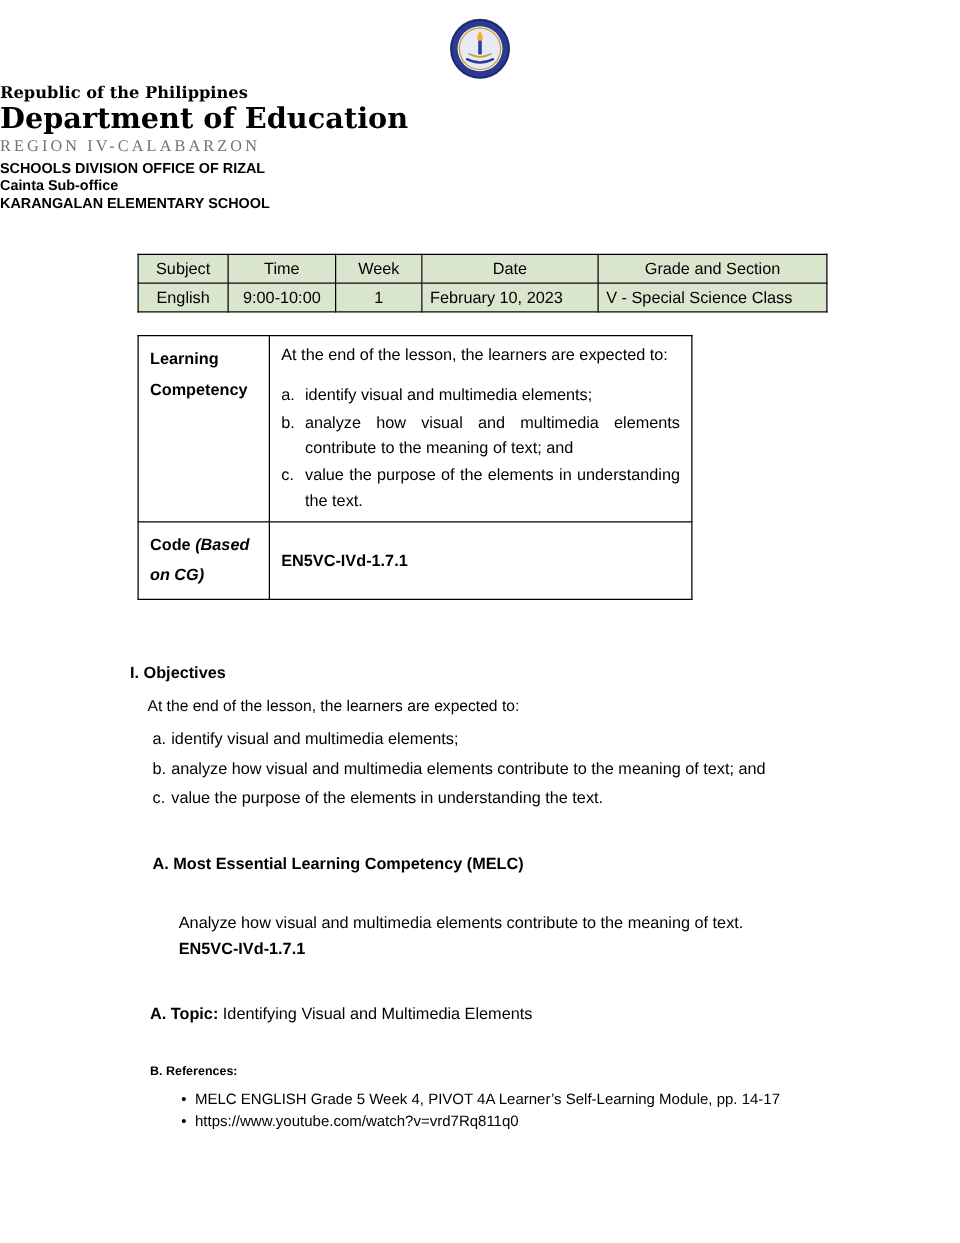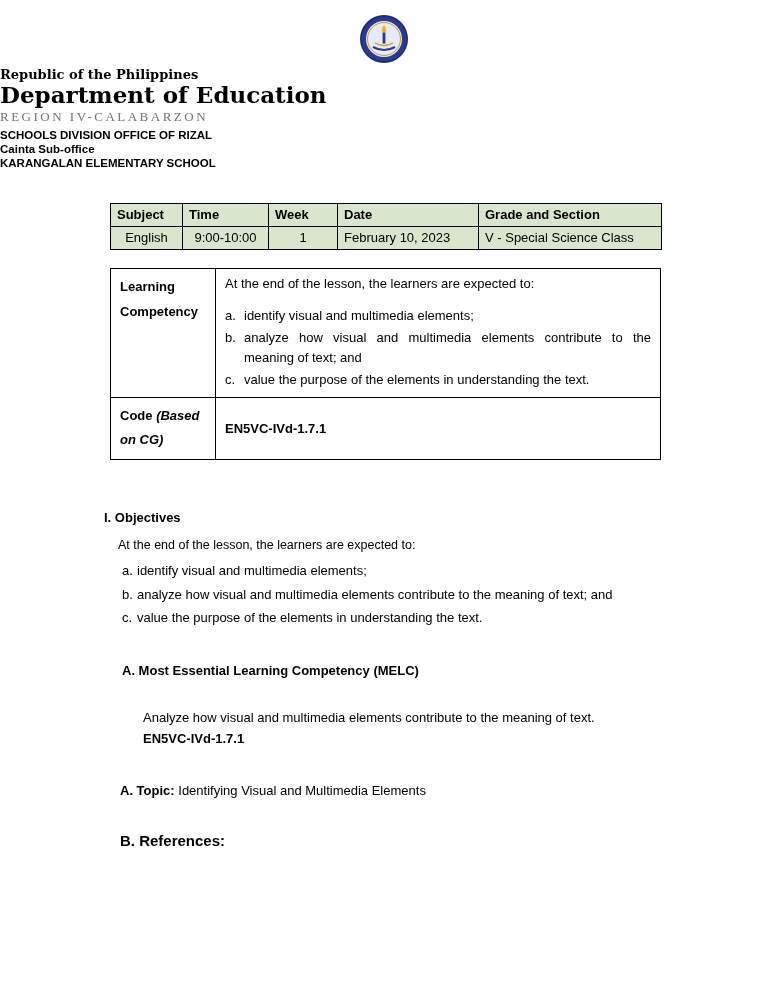--- a/index.html
+++ b/index.html
@@ -12,26 +12,26 @@
   .logo { width:50px; height:50px; margin:0 auto 3px auto; }
   .republic { font-family:"DejaVu Serif", serif; font-weight:bold; font-size:13px; }
   .department { font-family:"DejaVu Serif", serif; font-weight:bold; font-size:23px; line-height:1.05; margin-top:1px; }
   .region { font-family:"Liberation Serif", serif; font-size:13px; letter-spacing:2.5px; color:#737373; margin-top:2px; }
   .hline { font-size:11.5px; font-weight:bold; line-height:1.22; }
   .hline.first { margin-top:3px; }
 
   
   .info-table { border-collapse:collapse; margin:33px 0 0 110px; font-size:13px; table-layout:fixed; }
   .info-table th, .info-table td { border:1px solid #000; background:#d9e5cc; padding:3px 6px; height:23px; overflow:hidden; white-space:nowrap; }
-  .info-table th { font-weight:bold; text-align:left; }
+  .info-table th { font-weight:normal; text-align:center; }
   .info-table td.ctr { text-align:center; }
   .info-table td.lft { text-align:left; }
 
   
-  .comp-table { border-collapse:collapse; margin:18px 0 0 110px; font-size:13px; width:551px; table-layout:fixed; }
+  .comp-table { border-collapse:collapse; margin:18px 0 0 110px; font-size:13px; width:444px; table-layout:fixed; }
   .comp-table td { border:1px solid #000; vertical-align:top; padding:6px 9px; background:#fff; }
   .label-cell { font-weight:bold; line-height:1.9; font-size:13px; }
   .t-intro { line-height:1.4; margin-bottom:13px; }
   .t-item { display:flex; line-height:1.55; margin-top:2px; }
   .t-marker { flex:0 0 19px; }
   .t-text { flex:1; text-align:justify; }
   .code-cell .code-italic { font-style:italic; }
   .code-value { vertical-align:middle !important; font-weight:bold; }
 
   
@@ -40,21 +40,21 @@
   .obj-list { margin:10px 0 0 122px; width:540px; }
   .obj-item { display:flex; font-size:13px; line-height:1.35; margin-top:6px; }
   .obj-marker { flex:0 0 15px; }
   .obj-text { flex:1; }
   .h-melc { font-size:13px; font-weight:bold; margin:36px 0 0 122px; }
   .melc-text { font-size:13px; margin:32px 0 0 143px; }
   .melc-code { font-size:13px; font-weight:bold; margin:6px 0 0 143px; }
   .h-subj { font-size:13px; font-weight:bold; margin:38px 0 0 88px; }
   .topic-line { font-size:13px; margin:37px 0 0 120px; }
   .topic-line .b { font-weight:bold; }
-  .ref-label { font-size:15px; font-weight:bold; margin:34px 0 0 120px; }
+  .ref-label { font-size:10px; font-weight:bold; margin:34px 0 0 120px; }
   .refs { list-style:none; margin:7px 0 0 145px; font-size:12px; }
   .refs li { position:relative; padding-left:11px; line-height:1.5; }
   .refs li::before { content:"\2022"; position:absolute; left:0; top:0; }
 </style>
 </head>
 <body>
 
 <div class="page">
 
   <div class="doc-header">
@@ -161,15 +161,19 @@
     <p class="melc-text">Analyze how visual and multimedia elements contribute to the meaning of text.</p>
     <p class="melc-code">EN5VC-IVd-1.7.1</p>
   </section>
 
   <section>
     <p class="topic-line">
       <span class="b">A. Topic:</span>
       <span>Identifying Visual and Multimedia Elements</span>
     </p>
     <p class="ref-label">B. References:</p>
+    <ul class="refs">
+      <li>MELC ENGLISH Grade 5 Week 4, PIVOT 4A Learner’s Self-Learning Module, pp. 14-17</li>
+      <li>https://www.youtube.com/watch?v=vrd7Rq811q0</li>
+    </ul>
   </section>
 
 </div>
 
 </body></html>

